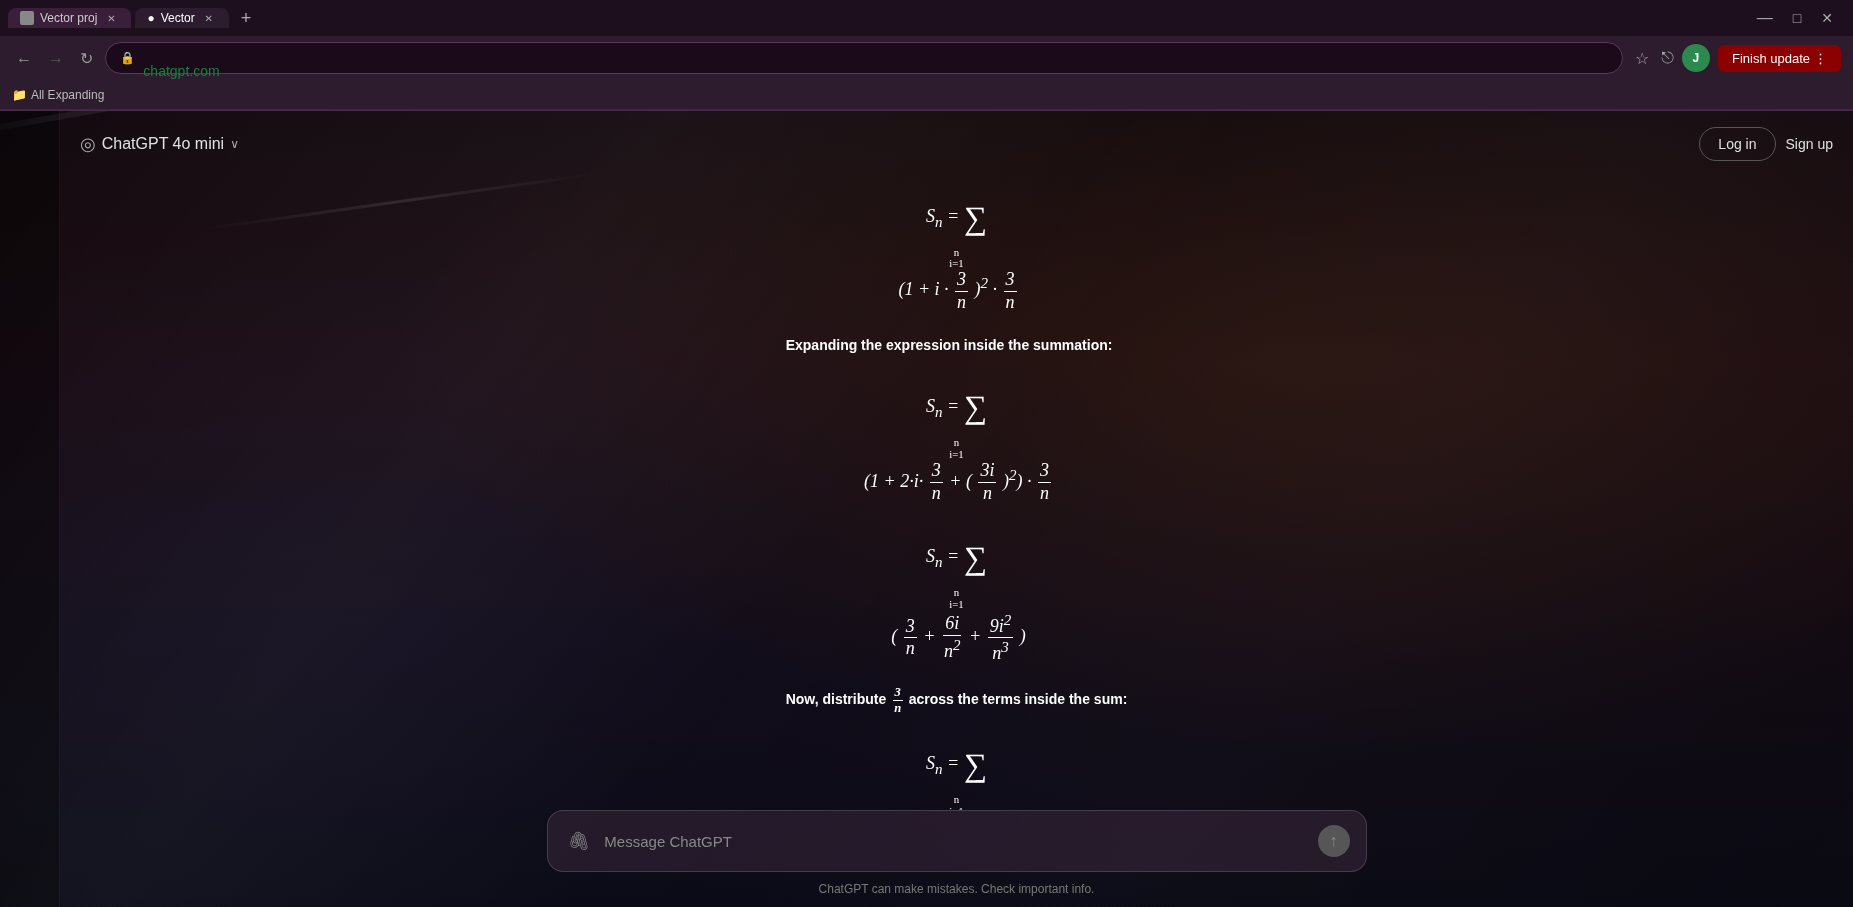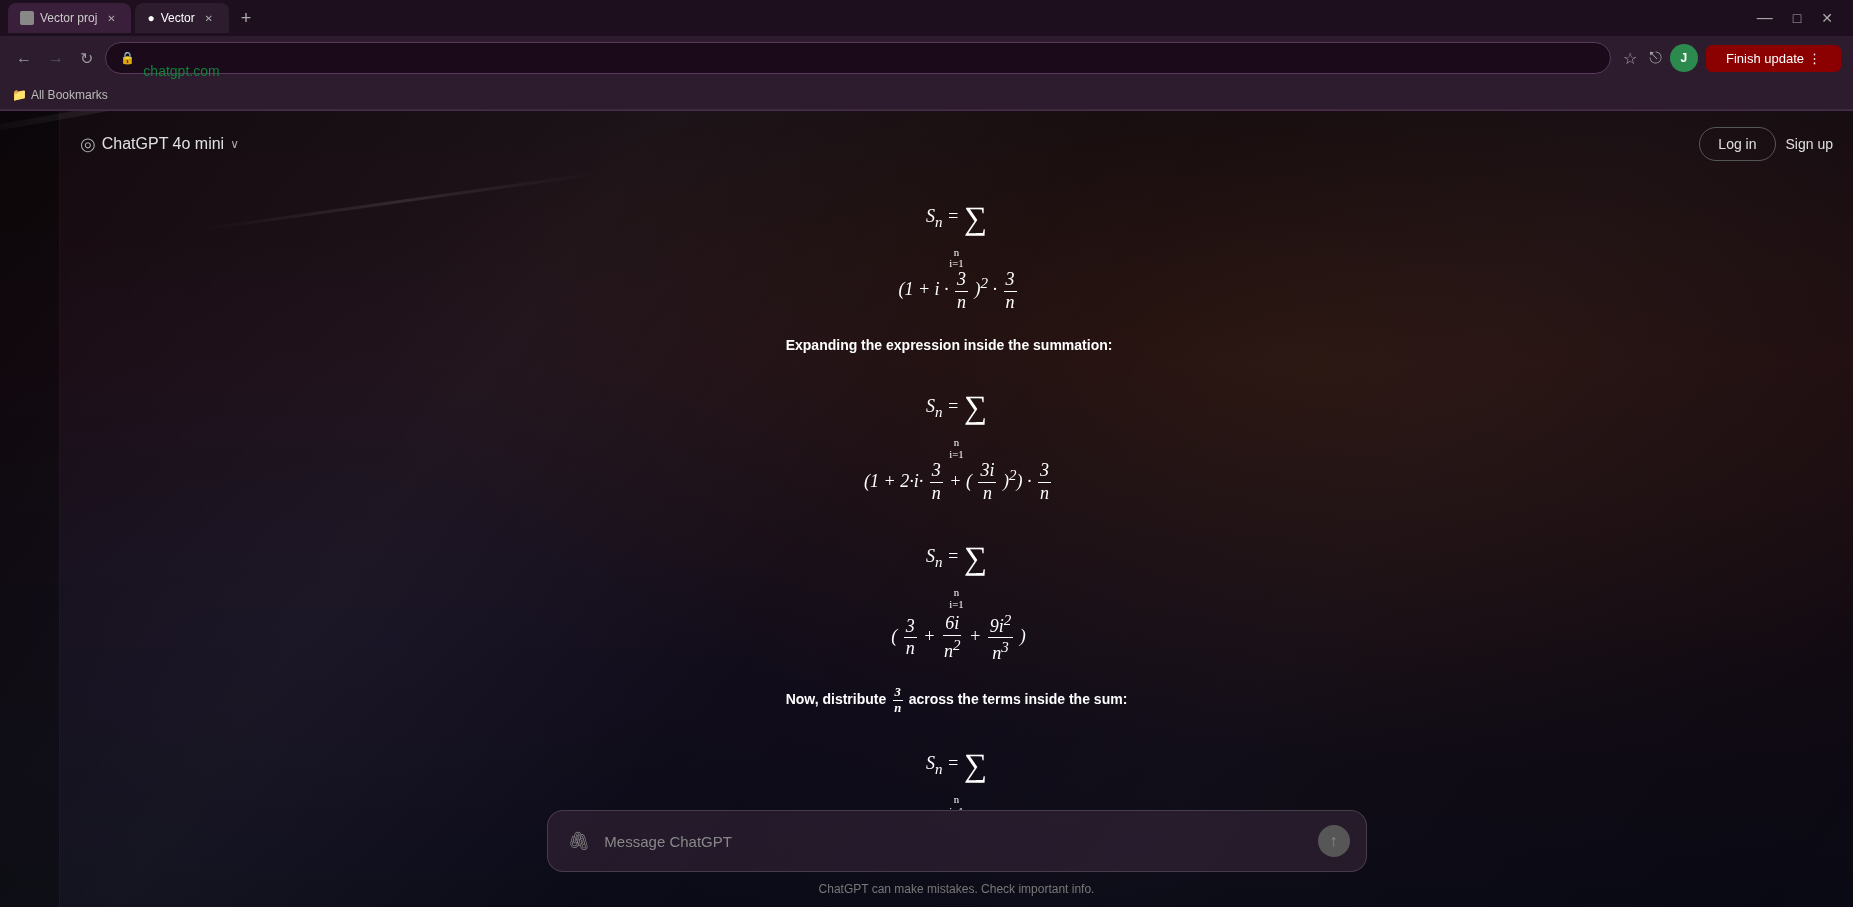--- a/index.html
+++ b/index.html
@@ -39,21 +39,21 @@
       gap: 8px;
     }
 
     .tab {
       display: flex;
       align-items: center;
       gap: 6px;
       padding: 4px 12px;
       border-radius: 8px 8px 0 0;
       font-size: 12px;
-      height: 30px;
+      height: 20px;
       background: #3a1f3a;
       color: #ccc;
       cursor: pointer;
       white-space: nowrap;
     }
 
     .tab.active {
       background: #2d1b2e;
       color: #fff;
     }
@@ -107,21 +107,21 @@
       font-size: 16px;
       cursor: pointer;
       padding: 4px;
     }
 
     .finish-update-btn {
       background: #8b0000;
       color: white;
       border: none;
       border-radius: 6px;
-      padding: 6px 20px;
+      padding: 6px 14px;
       font-size: 13px;
       cursor: pointer;
       display: flex;
       align-items: center;
       gap: 4px;
       font-weight: 500;
     }
 
     .bookmarks-bar {
       background: #2d1b2e;
@@ -454,21 +454,21 @@
     <div class="j-avatar">J</div>
     <button class="finish-update-btn">
       <span>Finish update</span>
       <span>⋮</span>
     </button>
   </div>
 
   <div class="bookmarks-bar">
     <div class="bookmark-item">
       <span>📁</span>
-      <span>All Bookmarks</span>
+      <span>All Expanding</span>
     </div>
   </div>
 </div>
 
 <div class="content-wrapper">
   <div class="chat-body">
 
     <div class="sidebar">
     </div>
 

